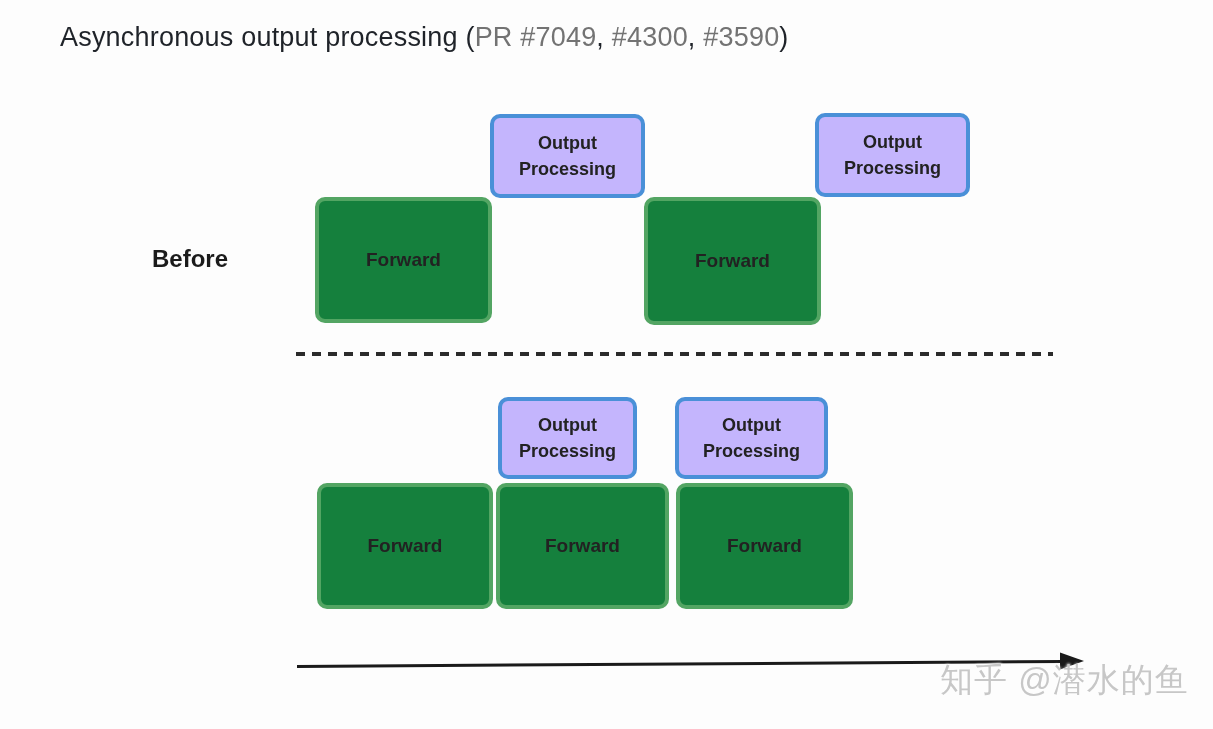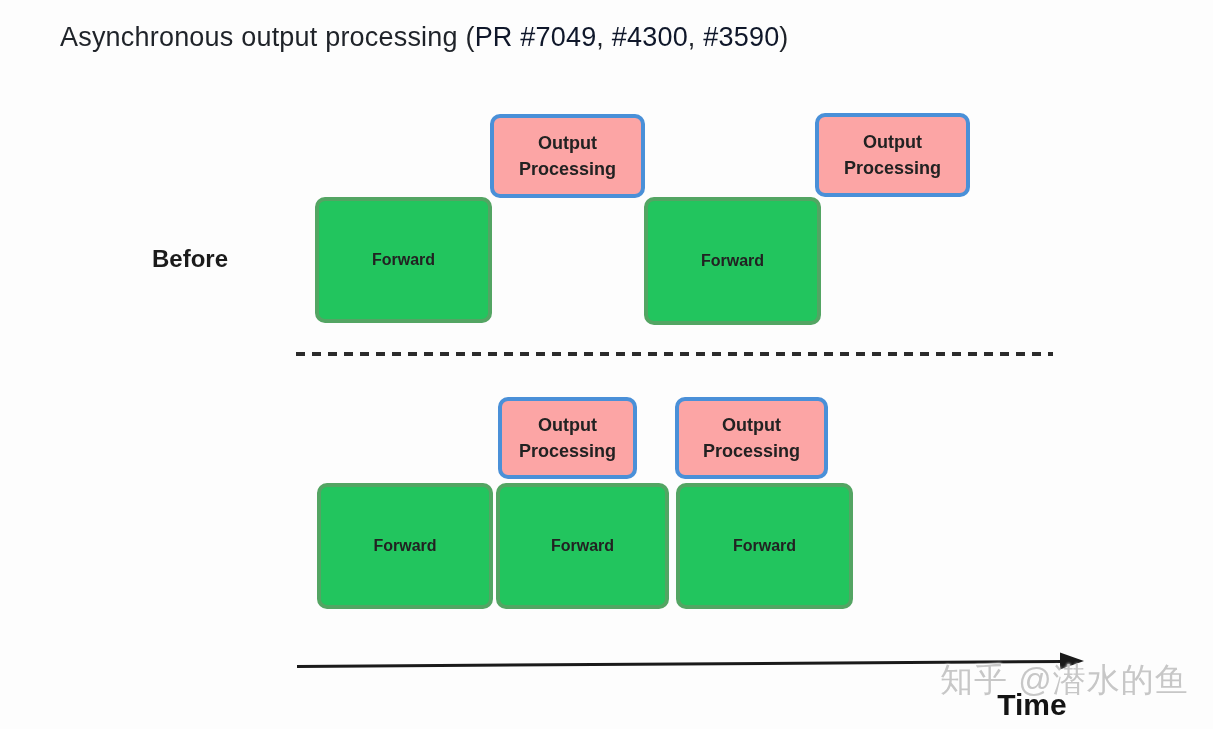--- a/index.html
+++ b/index.html
@@ -8,36 +8,36 @@
     width:1213px;height:729px;
     background:#fdfdfd;
     overflow:hidden;
     font-family:"Liberation Sans", sans-serif;
   }
   .title{
     position:absolute;left:60px;top:22px;
     font-size:27px;color:#1f2329;letter-spacing:0.2px;
     white-space:nowrap;
   }
-  .title .link{color:#0f172a;}
+  .title .link{color:#737373;}
   .row-label{
     position:absolute;width:130px;text-align:center;
     font-size:24px;font-weight:bold;color:#1b1b1b;
   }
   .box{
     position:absolute;box-sizing:border-box;
     border-radius:10px;border:4px solid;
     display:flex;align-items:center;justify-content:center;
     text-align:center;font-weight:bold;color:#222;
   }
   .forward{
-    background:#22c55e;border-color:#53a563;font-size:16px;
+    background:#15803d;border-color:#53a563;font-size:19px;
   }
   .output{
-    background:#fca5a5;border-color:#4a90d8;
+    background:#c4b5fd;border-color:#4a90d8;
     font-size:18px;line-height:1.45;padding:0 20px;
   }
   .divider{
     position:absolute;left:296px;top:352px;width:757px;height:4px;
     background:repeating-linear-gradient(90deg,#2b2b2b 0 9px,transparent 9px 16px);
   }
   .arrow-svg{position:absolute;left:290px;top:648px;z-index:1;}
   .time-label{
     position:absolute;left:962px;top:688px;width:140px;text-align:center;
     font-size:30px;font-weight:bold;color:#141414;z-index:3;
@@ -89,17 +89,16 @@
   </div>
   <div class="box output" style="left:675px;top:397px;width:153px;height:82px;">
     <span>Output Processing</span>
   </div>
 
   <svg class="arrow-svg" width="810" height="34" viewBox="0 0 810 34">
     <line x1="7" y1="18.5" x2="774" y2="13.5" stroke="#1a1a1a" stroke-width="3"></line>
     <polygon points="770,4.5 794,13 770,21.5" fill="#1a1a1a"></polygon>
   </svg>
 
-  <div class="time-label">Time</div>
 
   <div class="watermark">知乎 @潜水的鱼</div>
 
 </div>
 
 </body></html>

